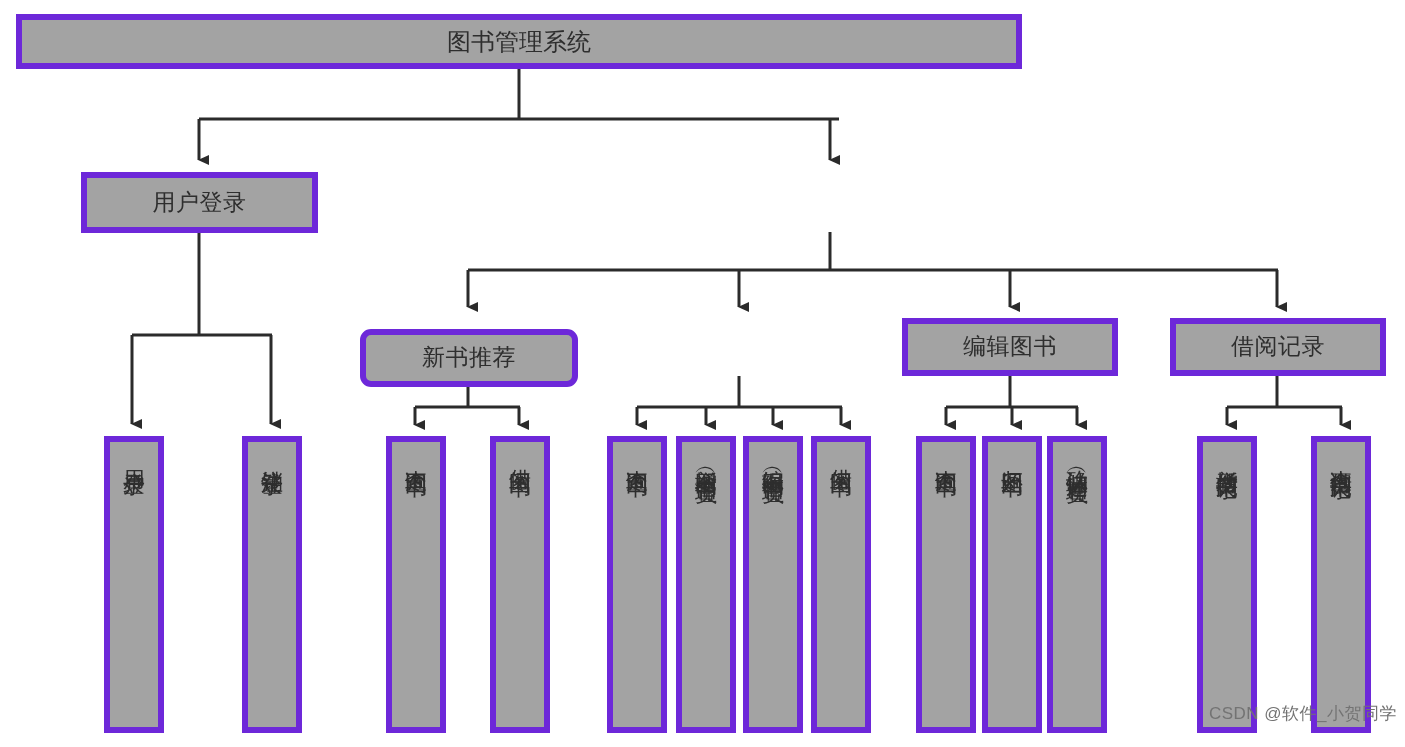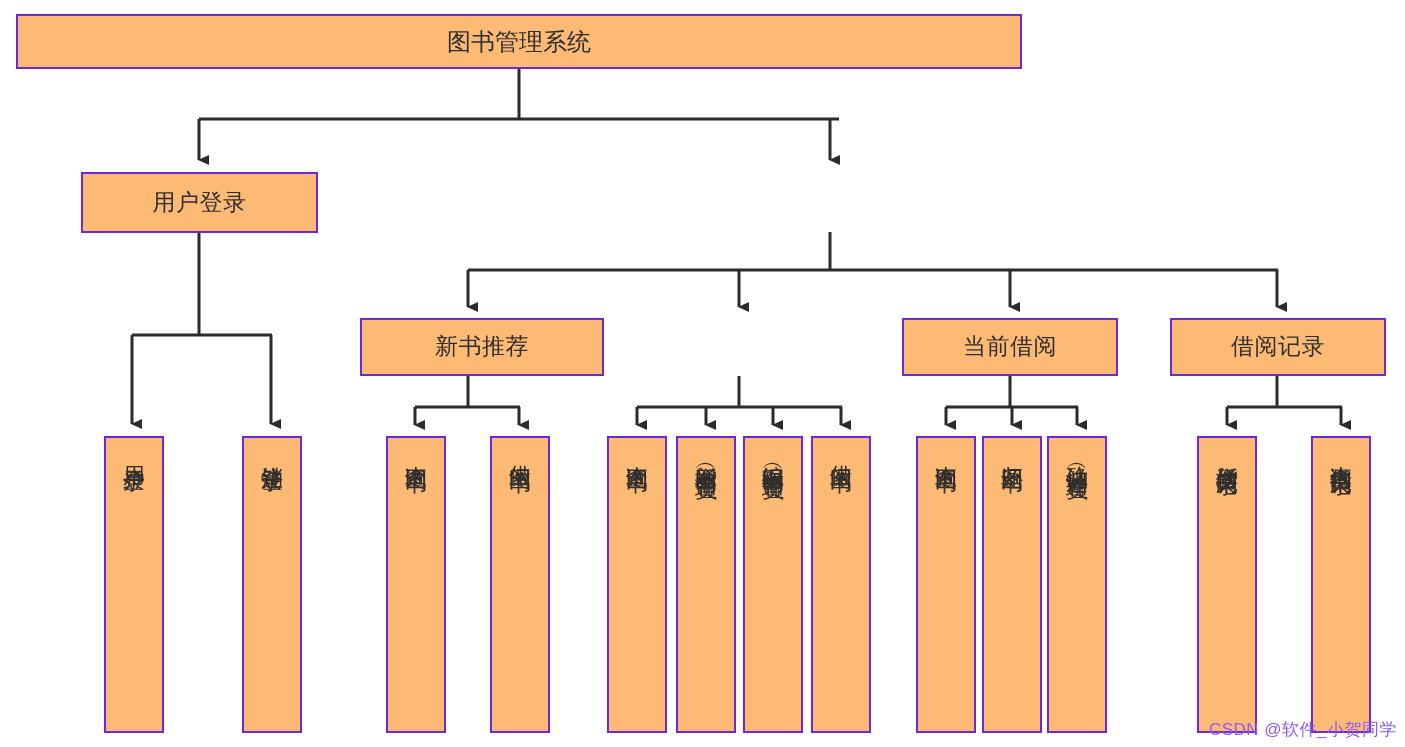--- a/index.html
+++ b/index.html
@@ -19,22 +19,22 @@
     position: absolute;
     left: 0;
     top: 0;
     width: 1405px;
     height: 747px;
     pointer-events: none;
   }
   .node {
     position: absolute;
     box-sizing: border-box;
-    border: 2px solid #6d28d9;
-    background: #fdba74;
+    border: 6px solid #6d28d9;
+    background: #a3a3a3;
     display: flex;
     align-items: center;
     justify-content: center;
     color: #2e2e2e;
     z-index: 2;
   }
   .node.h {
     font-size: 23px;
     line-height: 1.1;
     letter-spacing: 0.5px;
@@ -52,23 +52,23 @@
     writing-mode: vertical-rl;
     text-orientation: upright;
     letter-spacing: 2px;
     line-height: 1;
     white-space: nowrap;
     color: #2e2e2e;
   }
   .watermark {
     position: absolute;
     right: 8px;
-    bottom: 6px;
+    bottom: 22px;
     font-size: 17px;
-    color: #8b5cf6;
+    color: #737373;
     letter-spacing: 0.5px;
     z-index: 5;
     white-space: nowrap;
   }
 </style>
 </head>
 <body>
 
 <div id="canvas">
 
@@ -123,25 +123,25 @@
   </svg>
 
   <div class="node root" style="left:16px; top:14px; width:1006px; height:55px;">
     <span>图书管理系统</span>
   </div>
 
   <div class="node h" style="left:81px; top:172px; width:237px; height:61px;">
     <span>用户登录</span>
   </div>
 
-  <div class="node h" style="left:360px; top:318px; width:244px; height:58px;">
+  <div class="node h" style="left:360px; top:329px; width:218px; height:58px;border-radius:11px;">
     <span>新书推荐</span>
   </div>
   <div class="node h" style="left:902px; top:318px; width:216px; height:58px;">
-    <span>当前借阅</span>
+    <span>编辑图书</span>
   </div>
   <div class="node h" style="left:1170px; top:318px; width:216px; height:58px;">
     <span>借阅记录</span>
   </div>
 
   <div class="node leaf" style="left:104px; top:436px; width:60px; height:297px;">
     <span class="vtext">用户登录</span>
   </div>
   <div class="node leaf" style="left:242px; top:436px; width:60px; height:297px;">
     <span class="vtext">注销登录</span>

